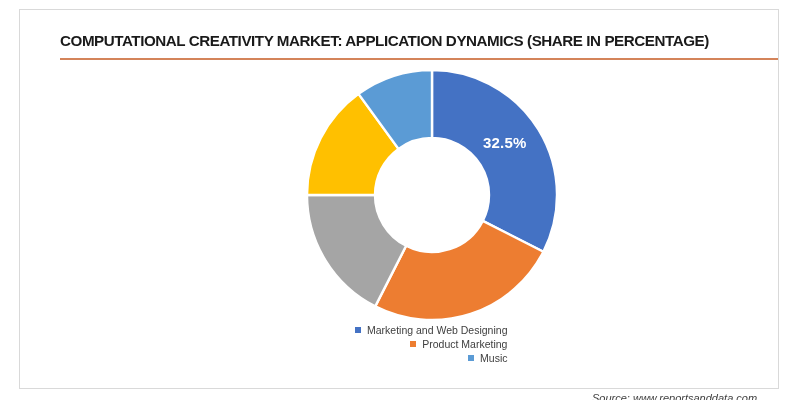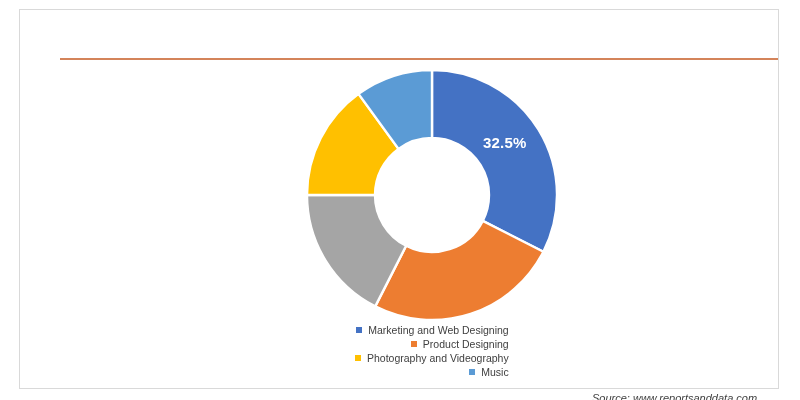--- a/index.html
+++ b/index.html
@@ -97,20 +97,21 @@
     color: #404040;
     white-space: nowrap;
     margin-top: 20px;
   }
 </style>
 </head>
 <body>
 
 <div class="frame">
 
+  <div class="chart-title">COMPUTATIONAL CREATIVITY MARKET: APPLICATION DYNAMICS (SHARE IN PERCENTAGE)</div>
 
   <div class="title-rule"></div>
 
   <div class="donut-wrap">
     <svg class="donut-svg" viewBox="0 0 250 250">
       <g id="slices">
           <path d="M 125.00000000000001 0 A 125 125 0 0 1 236.37581552354598 181.74881246744334 L 175.78737187873696 150.87745848515416 A 57 57 0 0 0 125 68 Z" fill="#4472C4" stroke="#ffffff" stroke-width="2.4"></path>
           <path d="M 236.37581552354598 181.74881246744334 A 125 125 0 0 1 68.25118753255666 236.37581552354598 L 99.12254151484584 175.78737187873696 A 57 57 0 0 0 175.78737187873696 150.87745848515416 Z" fill="#ED7D31" stroke="#ffffff" stroke-width="2.4"></path>
           <path d="M 68.25118753255666 236.37581552354598 A 125 125 0 0 1 0 125.00000000000001 L 68 125 A 57 57 0 0 0 99.12254151484584 175.78737187873696 Z" fill="#A5A5A5" stroke="#ffffff" stroke-width="2.4"></path>
           <path d="M 0 125.00000000000001 A 125 125 0 0 1 51.52684346344084 23.872875703131584 L 91.49624061932903 78.886031320628 A 57 57 0 0 0 68 125 Z" fill="#FFC000" stroke="#ffffff" stroke-width="2.4"></path>
@@ -121,25 +122,21 @@
 
   <div class="slice-label">32.5%</div>
 
   <div class="legend">
     <div class="legend-row">
       <span class="legend-swatch" style="background: rgb(68, 114, 196);"></span>
       <span class="legend-text">Marketing and Web Designing</span>
     </div>
     <div class="legend-row">
       <span class="legend-swatch" style="background: rgb(237, 125, 49);"></span>
-      <span class="legend-text">Product Designing</span>
-    </div>
-    <div class="legend-row">
-      <span class="legend-swatch" style="background: rgb(255, 192, 0);"></span>
-      <span class="legend-text">Photography and Videography</span>
+      <span class="legend-text">Product Marketing</span>
     </div>
     <div class="legend-row">
       <span class="legend-swatch" style="background: rgb(91, 155, 213);"></span>
       <span class="legend-text">Music</span>
     </div>
   </div>
 
   <div class="source">Source: www.reportsanddata.com</div>
 
 </div>

